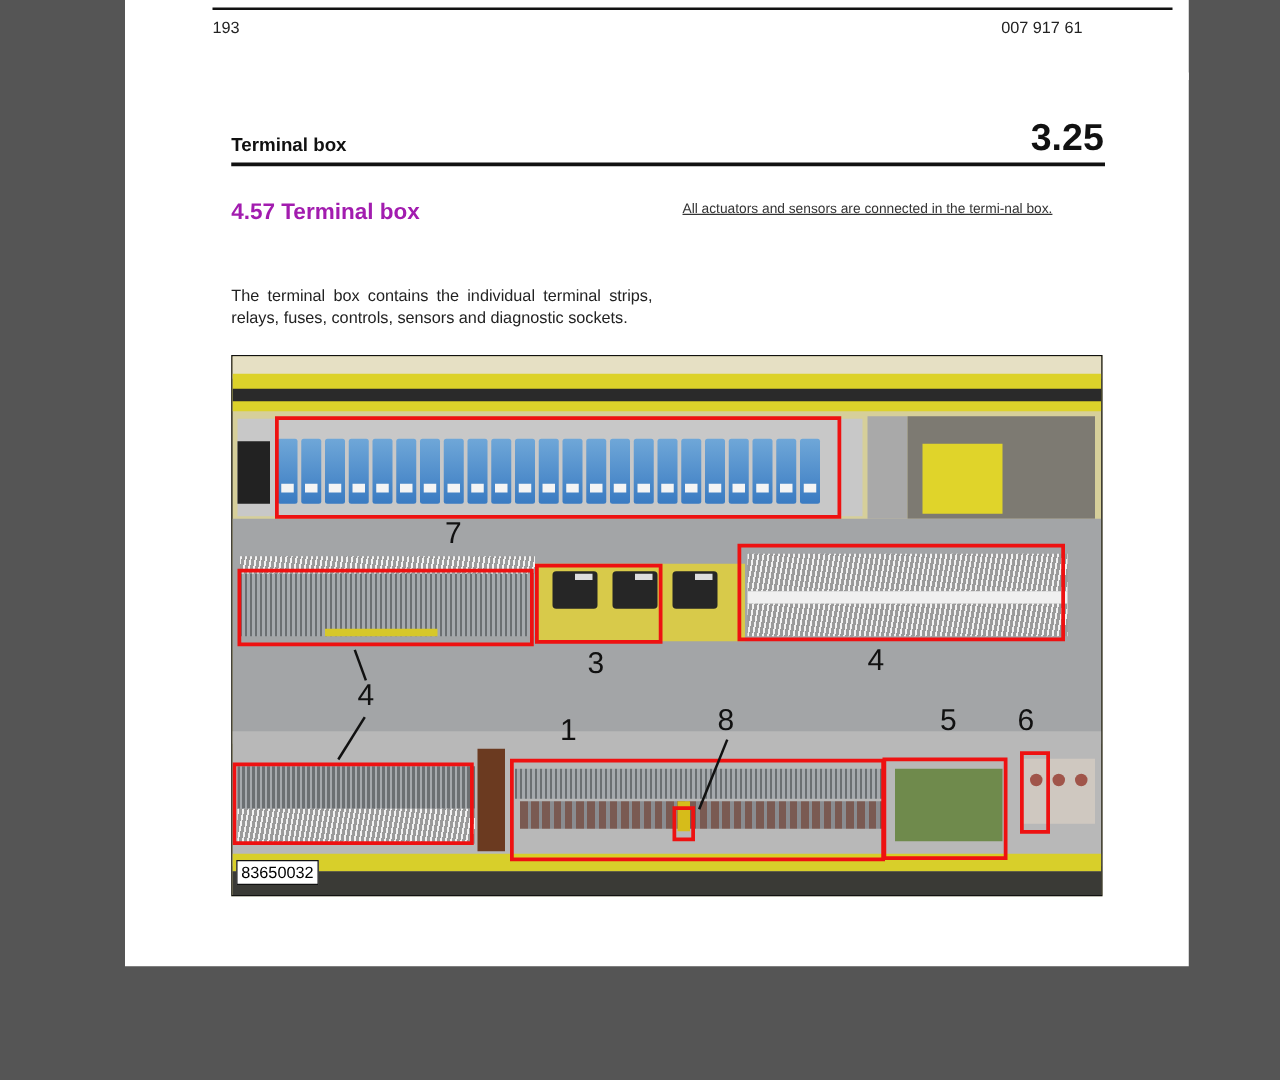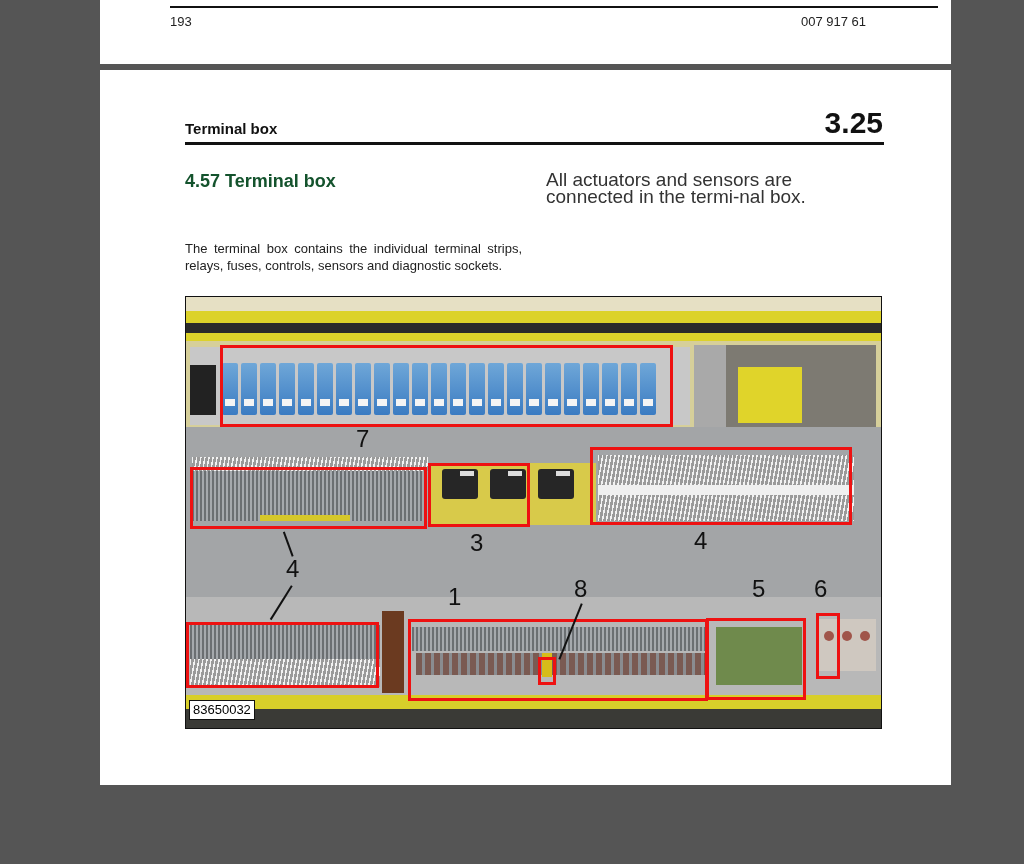--- a/index.html
+++ b/index.html
@@ -1,31 +1,31 @@
 <!DOCTYPE html>
 <html><head>
 <meta charset="utf-8">
 <style>
   html, body { margin:0; padding:0; }
   body { width:1024px; height:864px; background:#555555; position:relative; overflow:hidden; font-family:"Liberation Sans", sans-serif; }
   .page { position:absolute; left:100px; width:851px; background:#ffffff; }
   .page-prev { top:0; height:64px; }
-  .page-cur { top:70px; height:715px; }
+  .page-cur { top:58px; height:715px; }
   .prev-rule { position:absolute; left:70px; width:768px; top:6px; height:2px; background:#111; }
   .footer-left, .footer-center, .footer-right { position:absolute; top:14px; font-size:13px; color:#222; }
   .footer-left { left:70px; }
   .footer-center { left:0; width:851px; text-align:center; font-weight:bold; color:#111; }
   .footer-right { right:85px; }
 
   .header-title { position:absolute; left:85px; top:50px; font-size:15px; font-weight:bold; color:#111; }
   .header-num { position:absolute; right:68px; top:36px; font-size:30px; font-weight:bold; color:#111; }
   .header-rule { position:absolute; left:85px; width:699px; top:72px; height:3px; background:#111; }
 
-  .section-title { position:absolute; left:85px; top:101px; font-size:18px; font-weight:bold; color:#14532d; }
-  .right-para { position:absolute; left:446px; top:101px; width:338px; font-size:19px; line-height:17px; color:#333; }
+  .section-title { position:absolute; left:85px; top:101px; font-size:18px; font-weight:bold; color:#a21caf; }
+  .right-para { position:absolute; left:446px; top:101px; width:338px; font-size:11px; line-height:17px; color:#333;text-decoration:underline; }
   .left-para { position:absolute; left:85px; top:170px; width:337px; font-size:13px; line-height:17px; color:#222; text-align:justify; }
 
   .figure { position:absolute; left:85px; top:226px; width:695px; height:431px; border:1.5px solid #111; overflow:hidden; background:#d6cf9a; }
   .fig-abs { position:absolute; }
   .hl { position:absolute; border:3px solid #ee1111; box-sizing:border-box; }
   .callout { position:absolute; font-size:24px; color:#111; font-family:"Liberation Sans", sans-serif; }
   .leader { position:absolute; height:1.6px; background:#111; transform-origin:0 50%; }
   .fig-id { position:absolute; left:3px; top:403px; background:#fff; border:1.5px solid #111; padding:0 3px; font-size:13px; color:#000000; line-height:18px; }
   .relay-row { position:absolute; display:flex; gap:3px; }
   .relay { width:16px; height:52px; background:linear-gradient(#6fa7d8,#3a7bc2); border-radius:2px; position:relative; }

